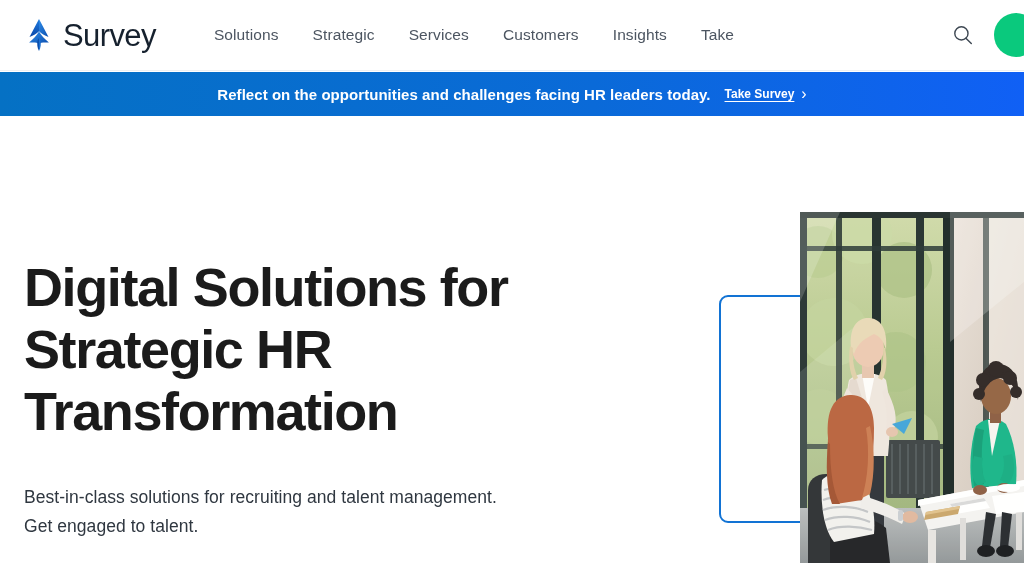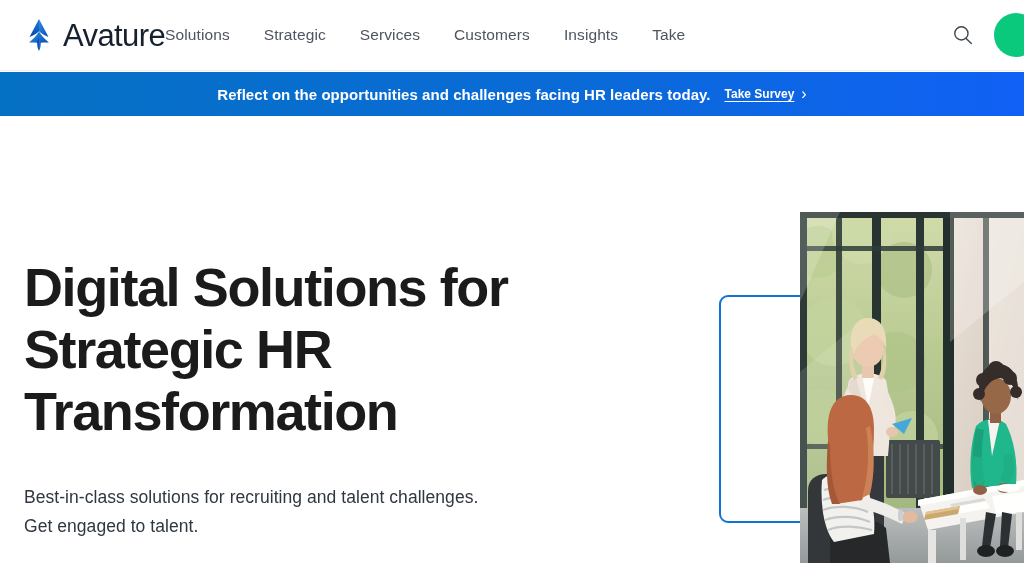--- a/index.html
+++ b/index.html
@@ -21,21 +21,21 @@
     z-index:30;
   }
   .brand { display:flex; align-items:center; margin-left:24px; cursor:pointer; }
   .brand-mark { width:30px; height:34px; display:block; }
   .brand-name {
     font-size:31px; font-weight:400; letter-spacing:-0.6px;
     color:#16212e; margin-left:9px; line-height:1;
     font-family:"Liberation Sans", sans-serif;
   }
 
-  .nav { display:flex; align-items:center; gap:34px; }
+  .nav { display:flex; align-items:center; margin-left:58px; gap:34px; }
   .nav-item {
     font-size:15.5px; color:#4c5561; letter-spacing:0.1px;
     cursor:pointer; white-space:nowrap;
   }
 
   .header-right {
     margin-left:auto; display:flex; align-items:center; gap:22px;
     padding-right:0; position:relative; height:100%;
   }
   .icon-btn {
@@ -114,21 +114,21 @@
               <stop offset="1" stop-color="#0a47a8"></stop>
             </linearGradient>
           </defs>
           <path d="M15 1 L24.5 19 C20.5 17.2 17.4 15.6 15.2 13.4 L15 13.2 Z" fill="url(#lgA)"></path>
           <path d="M15 1 L5.5 19 C9.6 17.2 12.6 15.6 14.8 13.4 L15 13.2 Z" fill="url(#lgB)"></path>
           <path d="M15 13.6 C17.6 17.6 20.4 21 24.9 24.6 C20.1 24.2 16.9 24.4 15 25.6 C13.1 24.4 9.9 24.2 5.1 24.6 C9.6 21 12.4 17.6 15 13.6 Z" fill="url(#lgA)"></path>
           <path d="M15 20 L15 33 C13.2 29.6 12.8 25.8 13.6 22.4 Z" fill="#0a4fae"></path>
           <path d="M15 20 L15 33 C16.8 29.6 17.2 25.8 16.4 22.4 Z" fill="#1c6fd0"></path>
         </svg>
       </span>
-      <span class="brand-name">Avature</span>
+      <span class="brand-name">Survey</span>
     </div>
 
     <nav class="nav">
       <span class="nav-item">Solutions</span>
       <span class="nav-item">Strategic</span>
       <span class="nav-item">Services</span>
       <span class="nav-item">Customers</span>
       <span class="nav-item">Insights</span>
       <span class="nav-item">Take</span>
     </nav>
@@ -159,21 +159,21 @@
       <span class="banner-link">Take Survey</span>
       <span class="banner-chev">›</span>
     </div>
   </div>
 
   <div class="hero">
 
     <div class="hero-copy">
       <h1 class="hero-title">Digital Solutions for Strategic HR Transformation</h1>
       <p class="hero-sub">
-        <span>Best-in-class solutions for recruiting and talent challenges.</span><br>
+        <span>Best-in-class solutions for recruiting and talent management.</span><br>
         <span>Get engaged to talent.</span>
       </p>
     </div>
 
     <div class="accent-rect"></div>
 
     <div class="hero-photo">
       <svg viewBox="0 0 224 351" xmlns="http://www.w3.org/2000/svg" preserveAspectRatio="xMidYMid slice">
         <defs>
           <linearGradient id="foliage" x1="0" y1="0" x2="0" y2="1">

